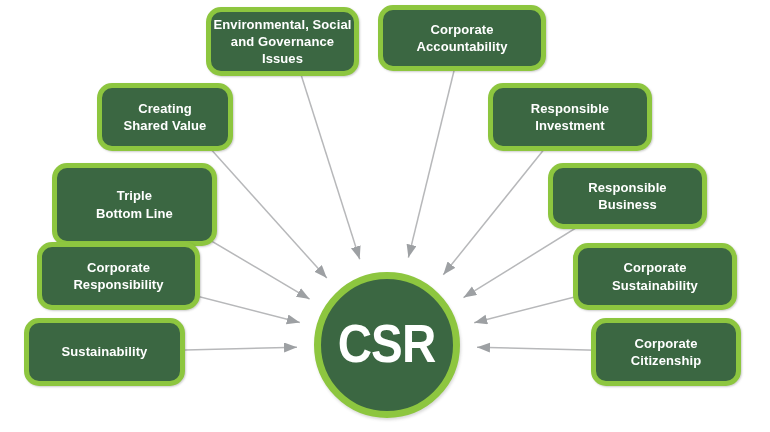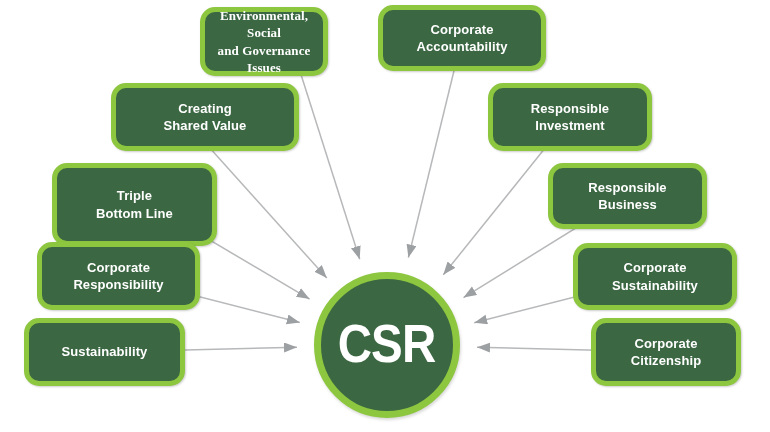--- a/index.html
+++ b/index.html
@@ -79,30 +79,30 @@
         <line x1="134.5" y1="195.5" x2="309.6" y2="299.1" stroke="#b7b8ba" stroke-width="1.5" marker-end="url(#ah)"></line>
         <line x1="627.5" y1="196" x2="463.5" y2="297.6" stroke="#b7b8ba" stroke-width="1.5" marker-end="url(#ah)"></line>
         <line x1="118.5" y1="276" x2="299.8" y2="322.6" stroke="#b7b8ba" stroke-width="1.5" marker-end="url(#ah)"></line>
         <line x1="655" y1="276.5" x2="474.2" y2="322.7" stroke="#b7b8ba" stroke-width="1.5" marker-end="url(#ah)"></line>
         <line x1="104.5" y1="352" x2="297.0" y2="347.2" stroke="#b7b8ba" stroke-width="1.5" marker-end="url(#ah)"></line>
         <line x1="666" y1="352" x2="477.0" y2="347.3" stroke="#b7b8ba" stroke-width="1.5" marker-end="url(#ah)"></line>
       </g>
   </svg>
 
   <div id="nodes">
-      <div class="node" style="left: 200px; top: 7px; width: 128px; height: 69px; font-family: Liberation Serif, serif;">
+      <div class="node" style="left: 206px; top: 7px; width: 153px; height: 69px;">
         <span class="node-label">Environmental, Social
 and Governance
 Issues</span>
       </div>
       <div class="node" style="left: 378px; top: 5px; width: 168px; height: 66px;">
         <span class="node-label">Corporate
 Accountability</span>
       </div>
-      <div class="node" style="left: 97px; top: 83px; width: 188px; height: 68px; margin-left: 14px;">
+      <div class="node" style="left: 97px; top: 83px; width: 136px; height: 68px;">
         <span class="node-label">Creating
 Shared Value</span>
       </div>
       <div class="node" style="left: 488px; top: 83px; width: 164px; height: 68px;">
         <span class="node-label">Responsible
 Investment</span>
       </div>
       <div class="node" style="left: 52px; top: 163px; width: 165px; height: 83px;">
         <span class="node-label">Triple
 Bottom Line</span>

